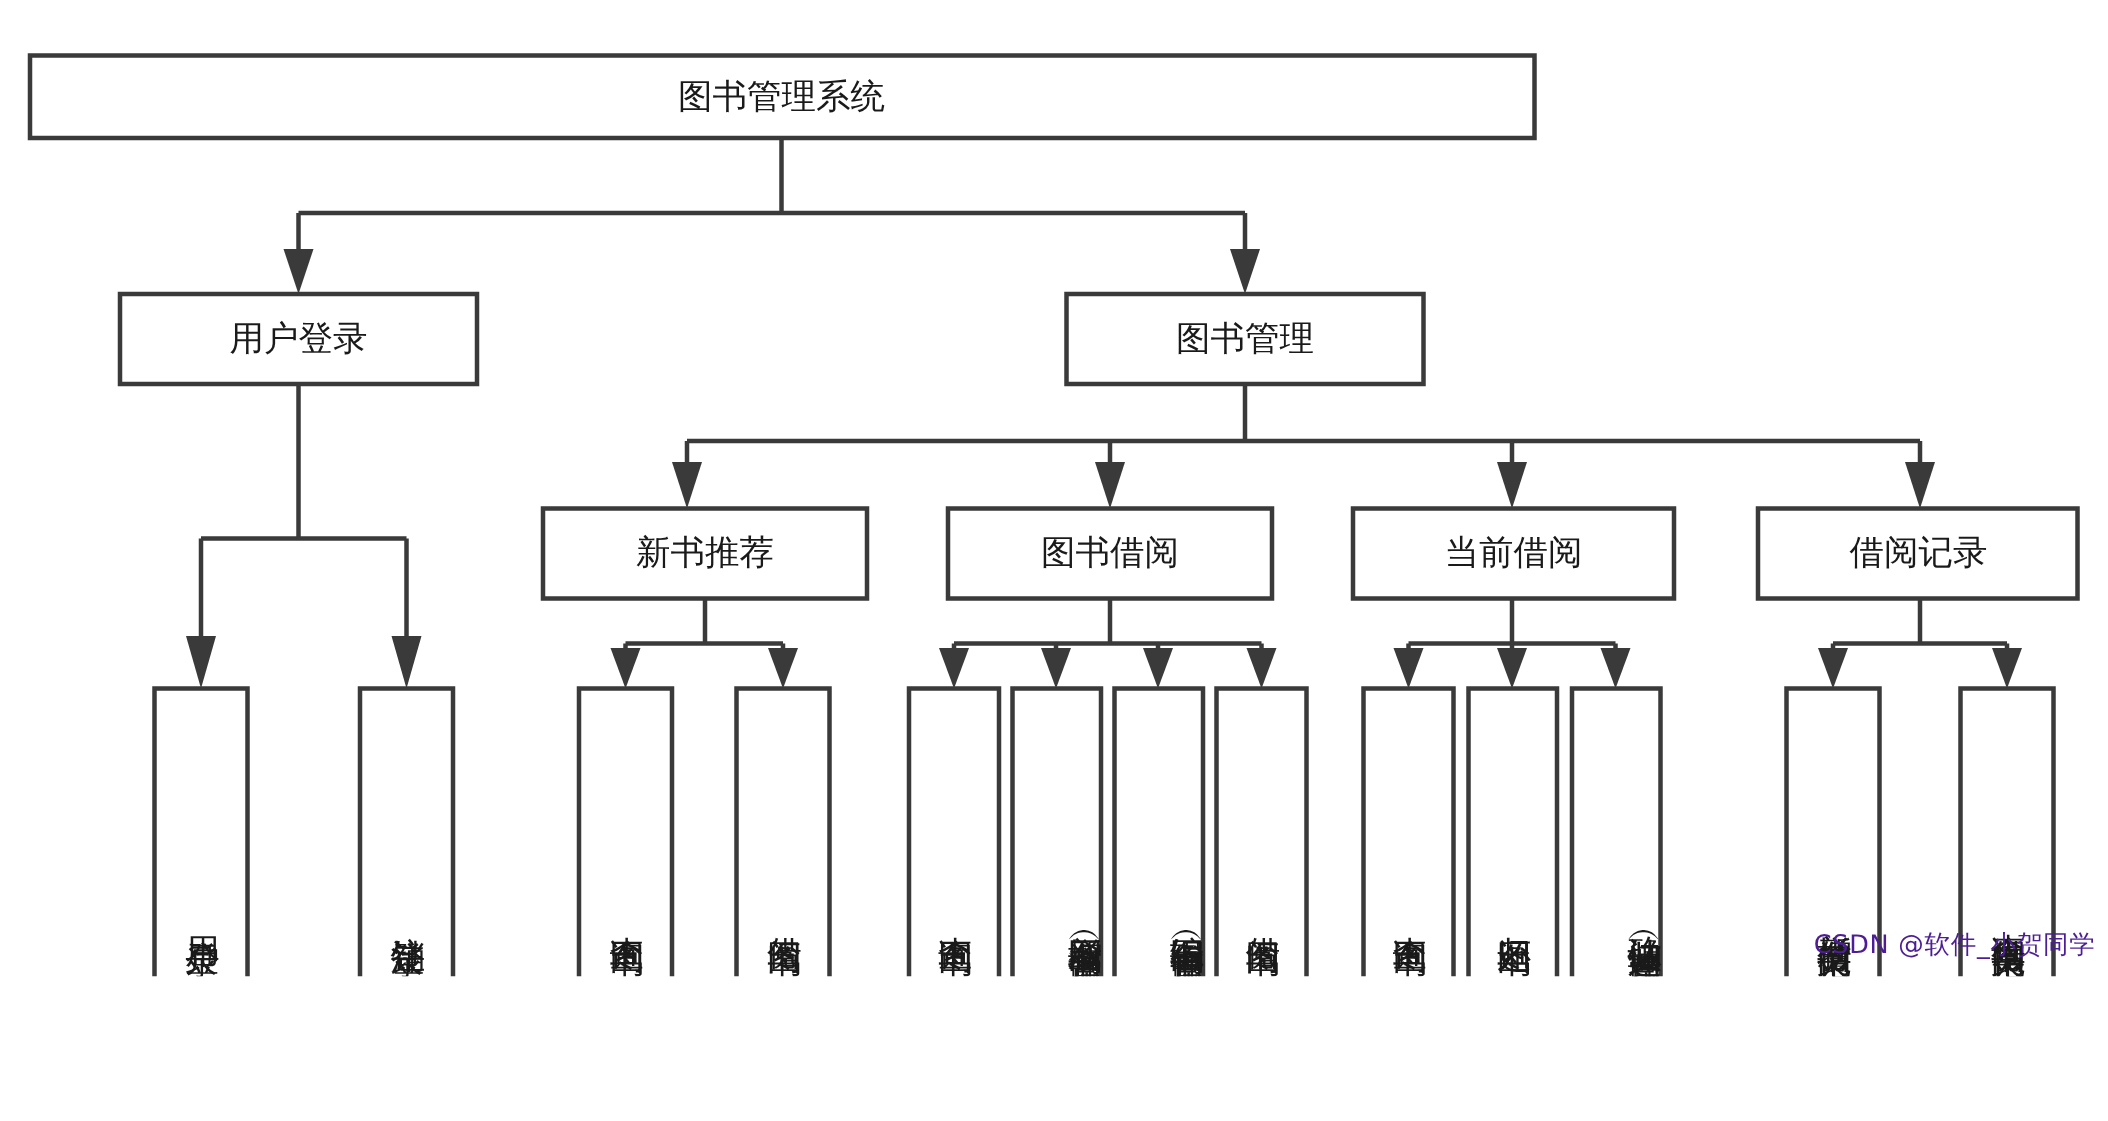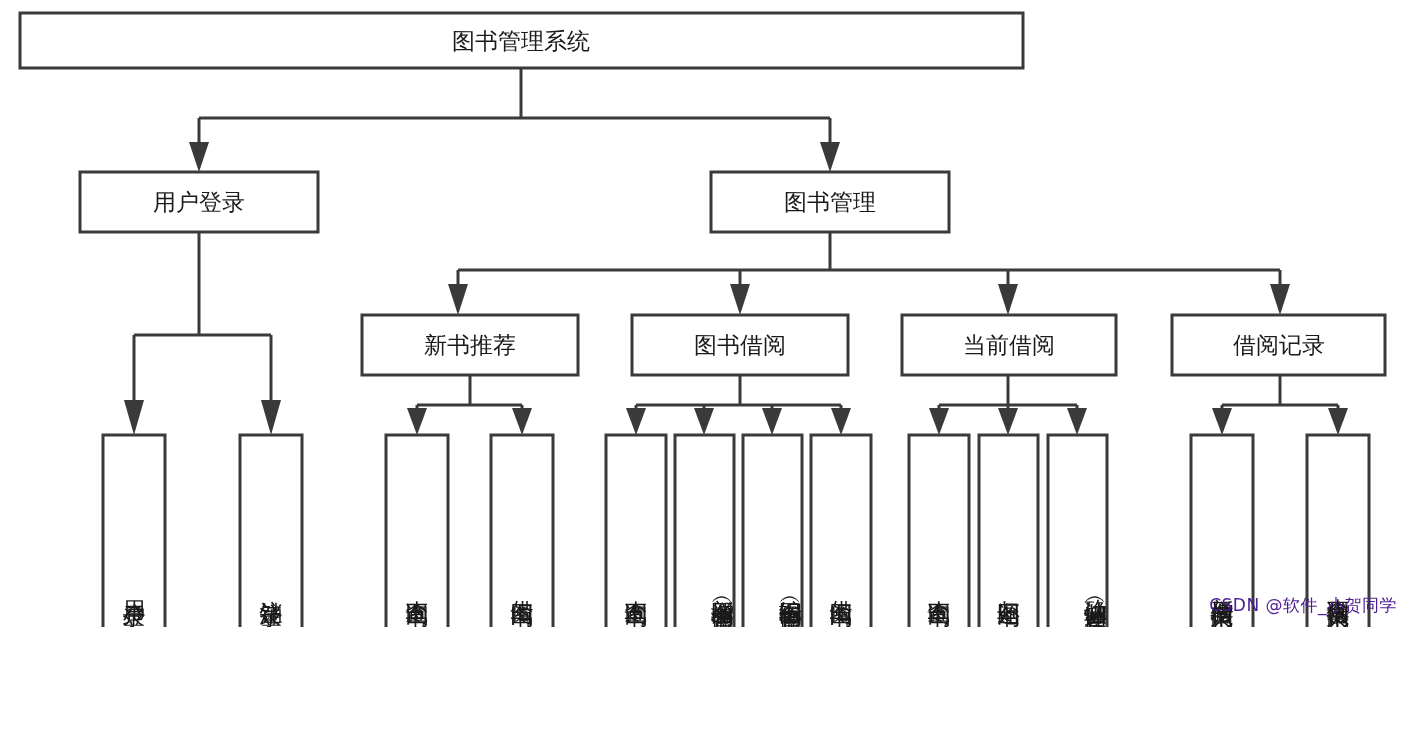--- a/index.html
+++ b/index.html
@@ -9,20 +9,21 @@
   }
   body {
     font-family: "DejaVu Sans", "Liberation Sans", sans-serif;
   }
   #diagram-root {
     position: relative;
     width: 1405px;
     height: 627px;
     background: #ffffff;
     overflow: hidden;
+    margin-top: 24px;
   }
   svg.flow {
     position: absolute;
     left: 0;
     top: 0;
     width: 1405px;
     height: 747px;
   }
   .node-rect {
     fill: #ffffff;

